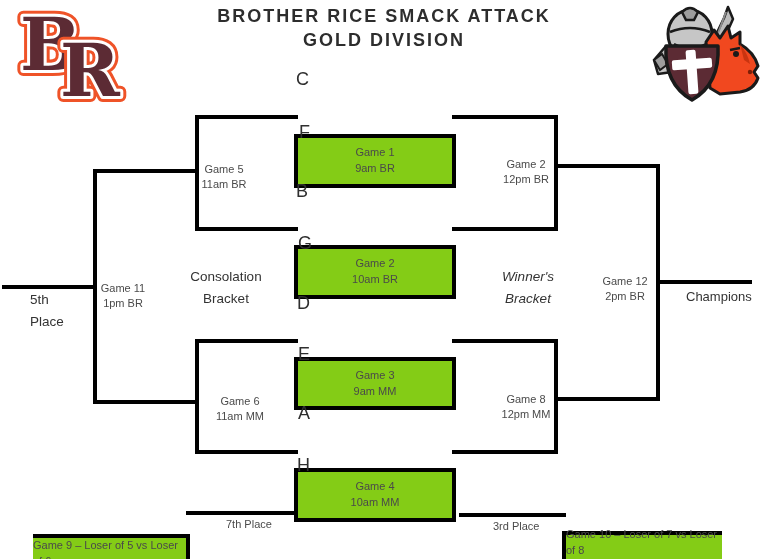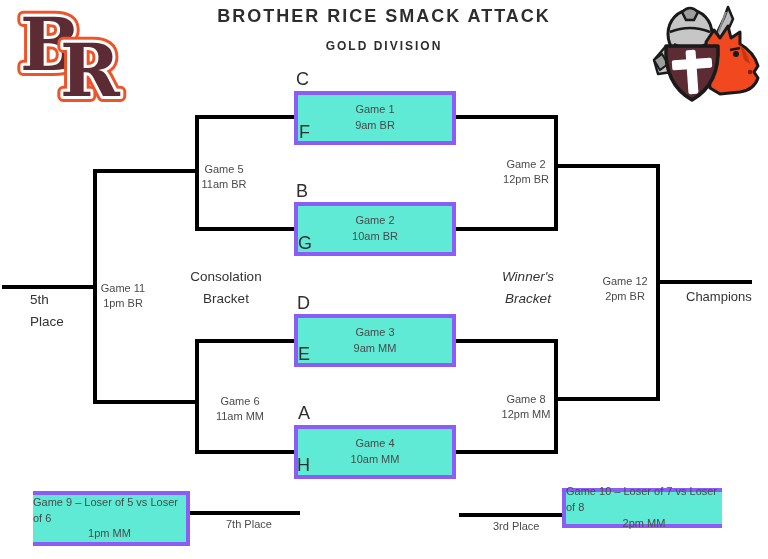--- a/index.html
+++ b/index.html
@@ -2,24 +2,24 @@
 <html><head>
 <meta charset="utf-8">
 <style>
   html,body{margin:0;padding:0;background:#ffffff;}
   .canvas{
     position:relative;width:768px;height:559px;background:#ffffff;overflow:hidden;
     font-family:"Liberation Sans","DejaVu Sans",sans-serif;color:#3a3a3a;
   }
   .title-wrap{position:absolute;left:164px;top:6px;width:440px;text-align:center;}
   .title-line1{font-size:18px;font-weight:600;letter-spacing:2px;color:#2d2d2d;}
-  .title-line2{font-size:12px;font-weight:600;letter-spacing:2px;color:#2d2d2d;margin-top:12px;}
+  .title-line2{font-size:18px;font-weight:600;letter-spacing:2px;color:#2d2d2d;margin-top:3px;}
   .hl{position:absolute;height:4px;background:#000;}
   .vl{position:absolute;width:4px;background:#000;}
-  .gbox{position:absolute;border:4px solid #8b5cf6;box-sizing:border-box;background:#5eead4;}
+  .gbox{position:absolute;border:4px solid #000000;box-sizing:border-box;background:#84cc16;margin-top:43px;}
   .gbox-open-left{border-left:none;}
   .gbox-open-right{border-right:none;}
   .gtext{position:absolute;left:0;top:0;right:0;bottom:0;display:flex;flex-direction:column;
          align-items:center;justify-content:center;font-size:11px;color:#4a4a4a;line-height:1.45;}
   .seed{position:absolute;font-size:18px;color:#2f2f2f;}
   .jlabel{position:absolute;text-align:center;font-size:11px;color:#4a4a4a;line-height:1.4;}
   .big-label{position:absolute;font-size:13.5px;color:#333;line-height:1.6;}
   .center{text-align:center;}
   .small-label{position:absolute;font-size:11px;color:#4a4a4a;}
 </style>

